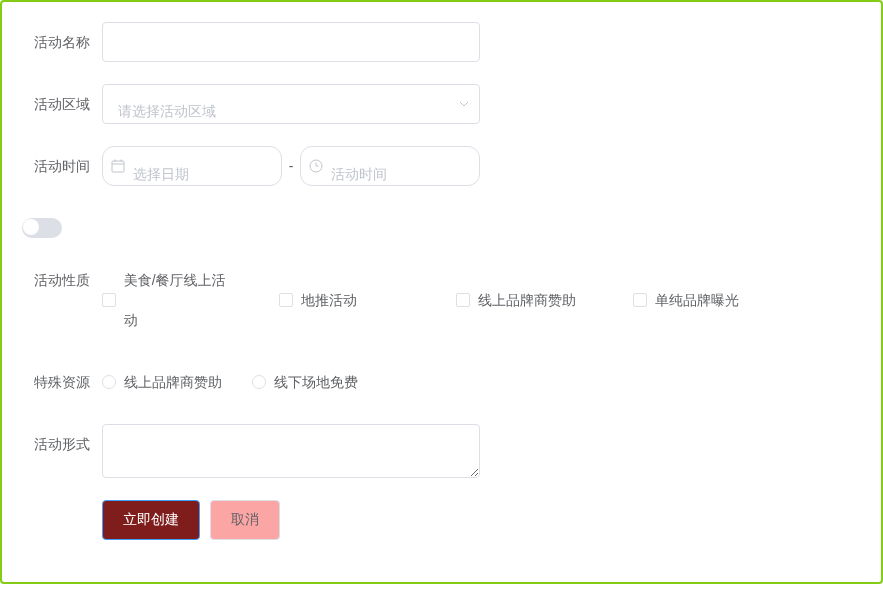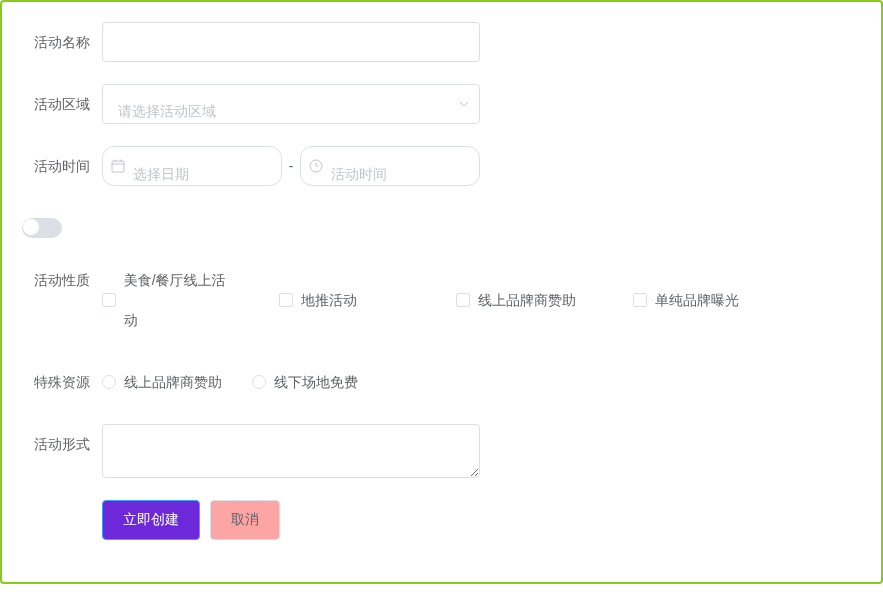--- a/index.html
+++ b/index.html
@@ -183,21 +183,21 @@
       border-radius: 4px;
       font-size: 14px;
       cursor: pointer;
       border: 1px solid #dcdfe6;
       background: #fca5a5;
       color: #606266;
       display: flex;
       align-items: center;
     }
     .btn-primary {
-      background: #6d28d9;
+      background: #7f1d1d;
       border-color: #409eff;
       color: #fff;
     }
     svg { display: block; }
   </style>
 </head>
 <body>
 
 <div class="card">
 

